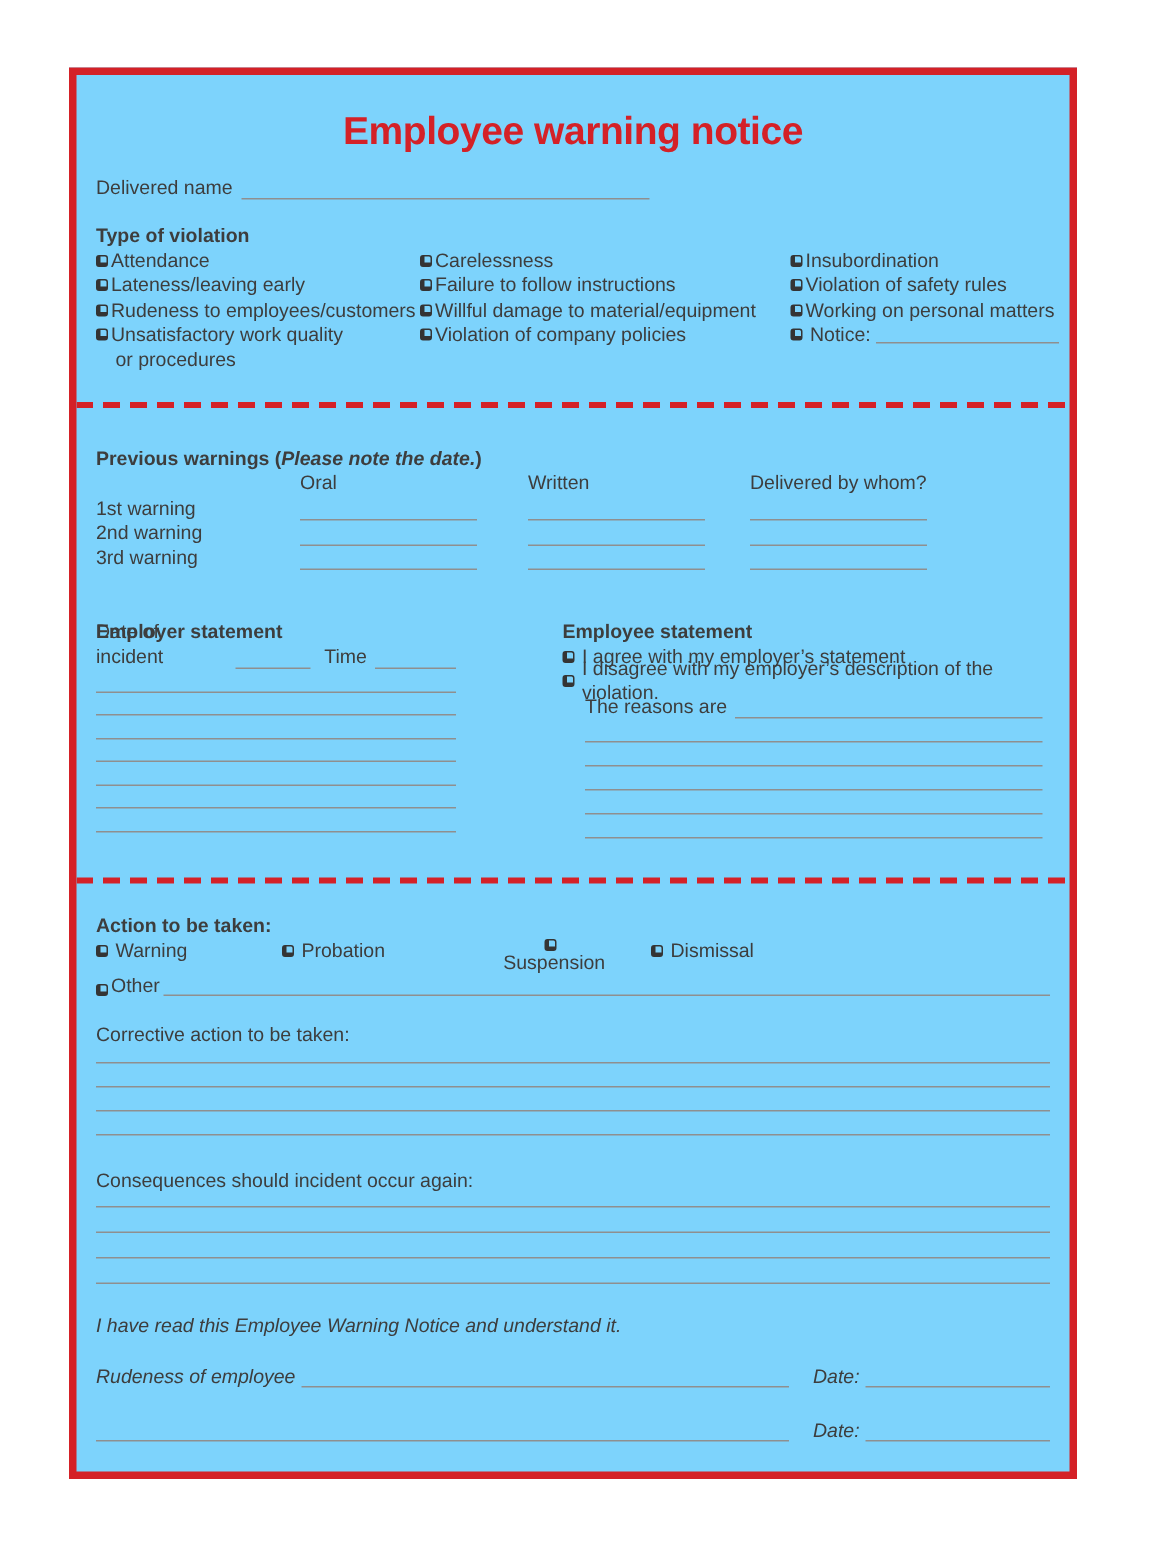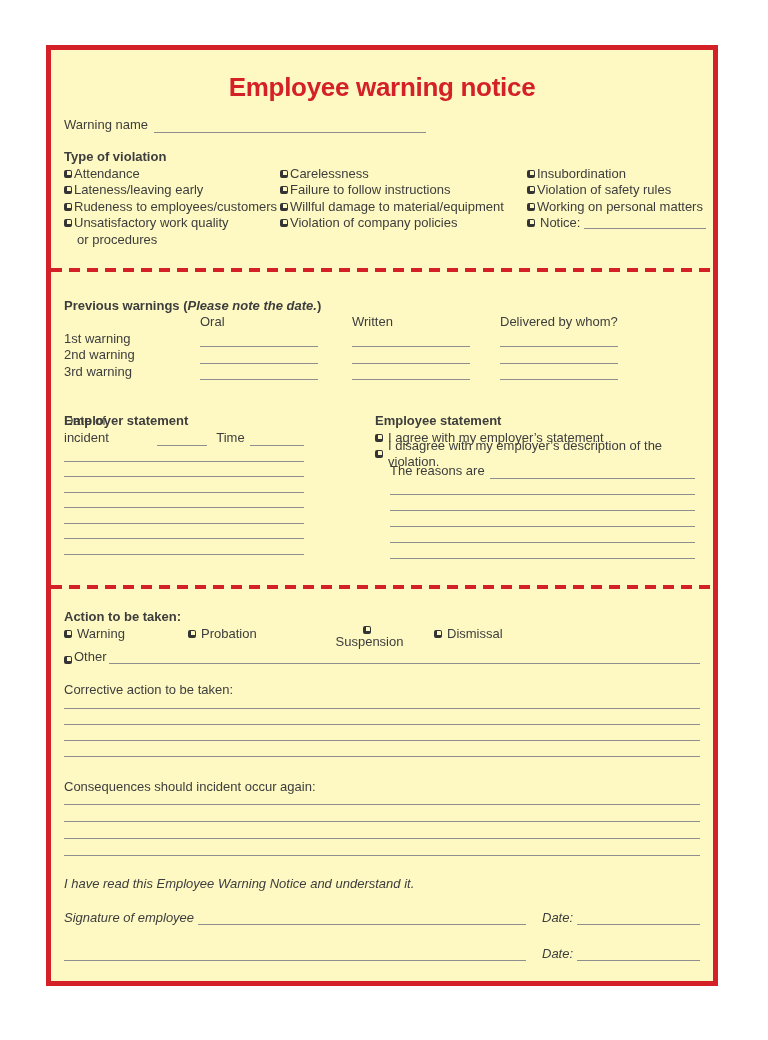--- a/index.html
+++ b/index.html
@@ -6,21 +6,21 @@
     --accent:#d42127;
     --text:#3d3d3d;
     --line:#8f8f8f;
   }
   *{box-sizing:border-box;margin:0;padding:0;}
   html,body{width:768px;height:1040px;background:#ffffff;}
   body{font-family:"Liberation Sans",sans-serif;color:var(--text);font-size:13px;position:relative;}
   .page{
     position:absolute;left:46px;top:45px;width:672px;height:941px;
     border:5px solid var(--accent);
-    display:flex;flex-direction:column;overflow:hidden;background:#fef9c3;
+    display:flex;flex-direction:column;overflow:hidden;background:#7dd3fc;
   }
   .pad{padding-left:13px;padding-right:13px;}
   .title{font-size:26px;font-weight:bold;color:var(--accent);text-align:center;margin-top:22px;letter-spacing:-0.3px;}
   .h{font-weight:bold;line-height:16.5px;}
   .row{display:flex;align-items:flex-end;}
   .uline{display:inline-block;height:12px;border-bottom:1.2px solid var(--line);}
   .grow{flex:1;}
   .w272{width:272px;} .w118{width:118px;} .w52{width:52px;} .w56{width:56px;}
   .name-row{margin-top:13px;line-height:17px;}
   .name-row .lbl{margin-right:6px;}
@@ -88,21 +88,21 @@
   .date-part .lbl{margin-right:4px;}
 </style>
 </head>
 <body>
 
 <div class="page">
 
   <div class="title">Employee warning notice</div>
 
   <div class="row name-row pad">
-    <span class="lbl">Warning name</span>
+    <span class="lbl">Delivered name</span>
     <span class="uline w272"></span>
   </div>
 
   <div class="vio pad">
     <div class="h">Type of violation</div>
     <div class="vio-grid">
       <div class="vc1">
         <div class="cbi">
             <span class="cb"></span>
             <span>Attendance</span>
@@ -293,21 +293,21 @@
       <div class="blank"></div>
       <div class="blank"></div>
       <div class="blank"></div>
     </div>
   </div>
 
   <div class="ack pad">I have read this Employee Warning Notice and understand it.</div>
 
   <div class="sig-row sig1 pad">
     <div class="sig-left">
-      <span class="lbl">Signature of employee</span>
+      <span class="lbl">Rudeness of employee</span>
       <span class="uline grow"></span>
     </div>
     <div class="date-part">
       <span class="lbl">Date:</span>
       <span class="uline grow"></span>
     </div>
   </div>
 
   <div class="sig-row sig2 pad">
     <div class="sig-left">

